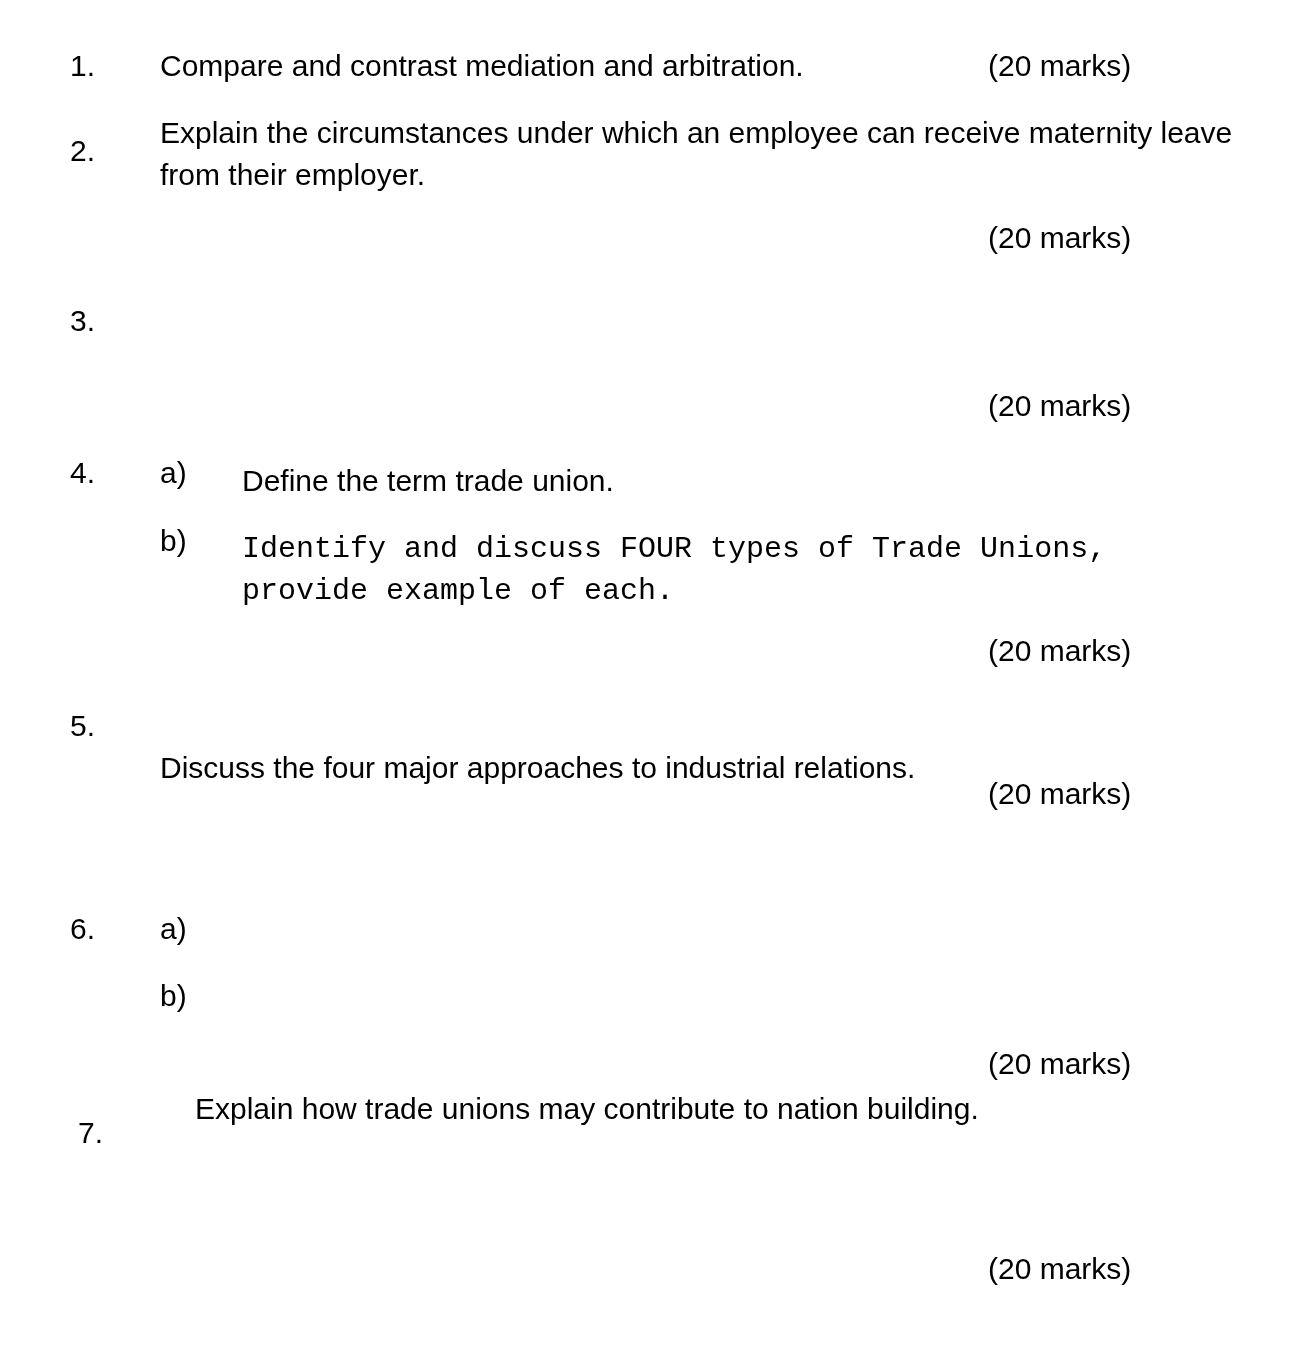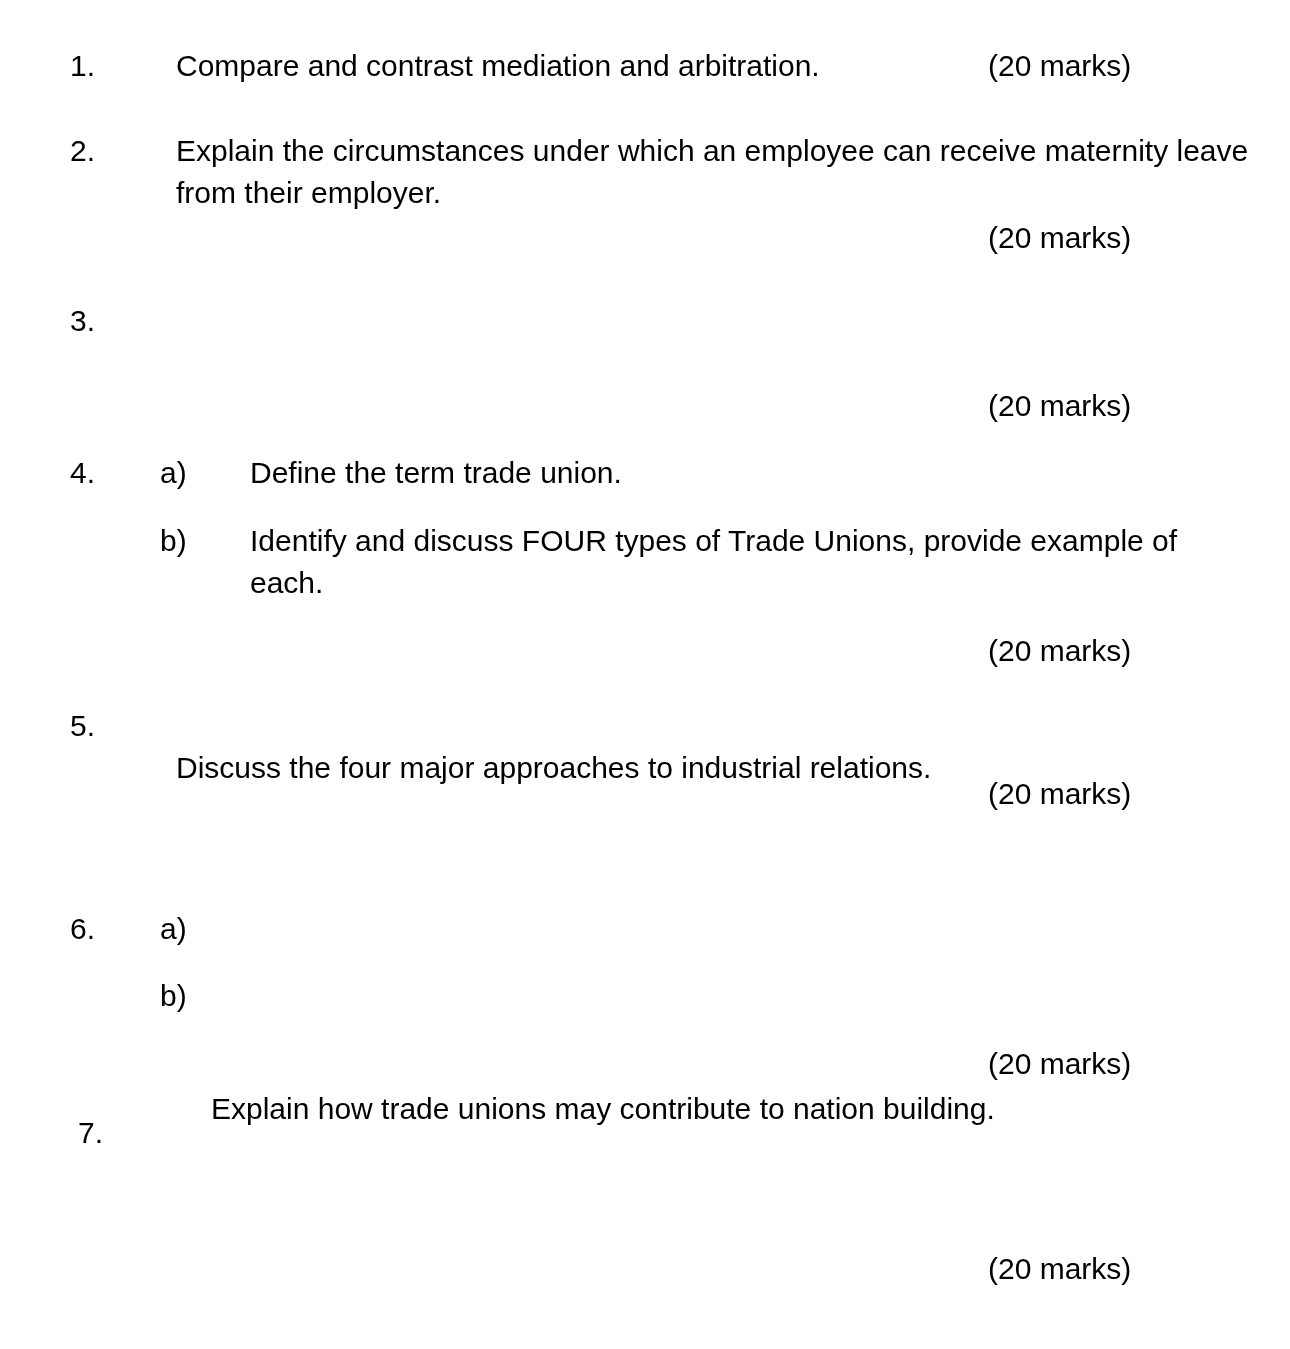--- a/index.html
+++ b/index.html
@@ -13,37 +13,37 @@
     height: 1349px;
     background: #ffffff;
     color: #000000;
     font-family: "Liberation Sans", "DejaVu Sans", sans-serif;
     font-size: 30px;
     line-height: 42px;
     overflow: hidden;
   }
   .q-num   { position: absolute; left: 70px;  white-space: nowrap; }
   .q-label { position: absolute; left: 160px; white-space: nowrap; }
-  .q-text  { position: absolute; left: 160px; width: 1100px; margin-left: 16px; }
-  .q-subtext { position: absolute; left: 250px; width: 1000px; }
+  .q-text  { position: absolute; left: 160px; width: 1100px; }
+  .q-subtext { position: absolute; left: 242px; width: 1000px; margin-top: 8px; }
   .q-marks { position: absolute; left: 988px; white-space: nowrap; }
-  .w-narrow { width: 980px; }
+  .w-narrow { width: 980px; font-family: Liberation Mono, monospace; }
   .nowrap { white-space: nowrap; width: auto; }
 </style>
 </head>
 <body>
 
 <div class="page">
 
   <span class="q-num" style="top:45px">1.</span>
   <span class="q-text nowrap" style="top:45px">Compare and contrast mediation and arbitration.</span>
   <span class="q-marks" style="top:45px">(20 marks)</span>
 
   <span class="q-num" style="top:130px">2.</span>
-  <span class="q-text" style="top:130px">Explain the circumstances under which an employee can receive maternity leave from their employer.</span>
+  <span class="q-text" style="top:112px">Explain the circumstances under which an employee can receive maternity leave from their employer.</span>
   <span class="q-marks" style="top:217px">(20 marks)</span>
 
   <span class="q-num" style="top:300px">3.</span>
   <span class="q-marks" style="top:385px">(20 marks)</span>
 
   <span class="q-num" style="top:452px">4.</span>
   <span class="q-label" style="top:452px">a)</span>
   <span class="q-subtext nowrap" style="top:452px">Define the term trade union.</span>
   <span class="q-label" style="top:520px">b)</span>
   <span class="q-subtext w-narrow" style="top:520px">Identify and discuss FOUR types of Trade Unions, provide example of each.</span>

